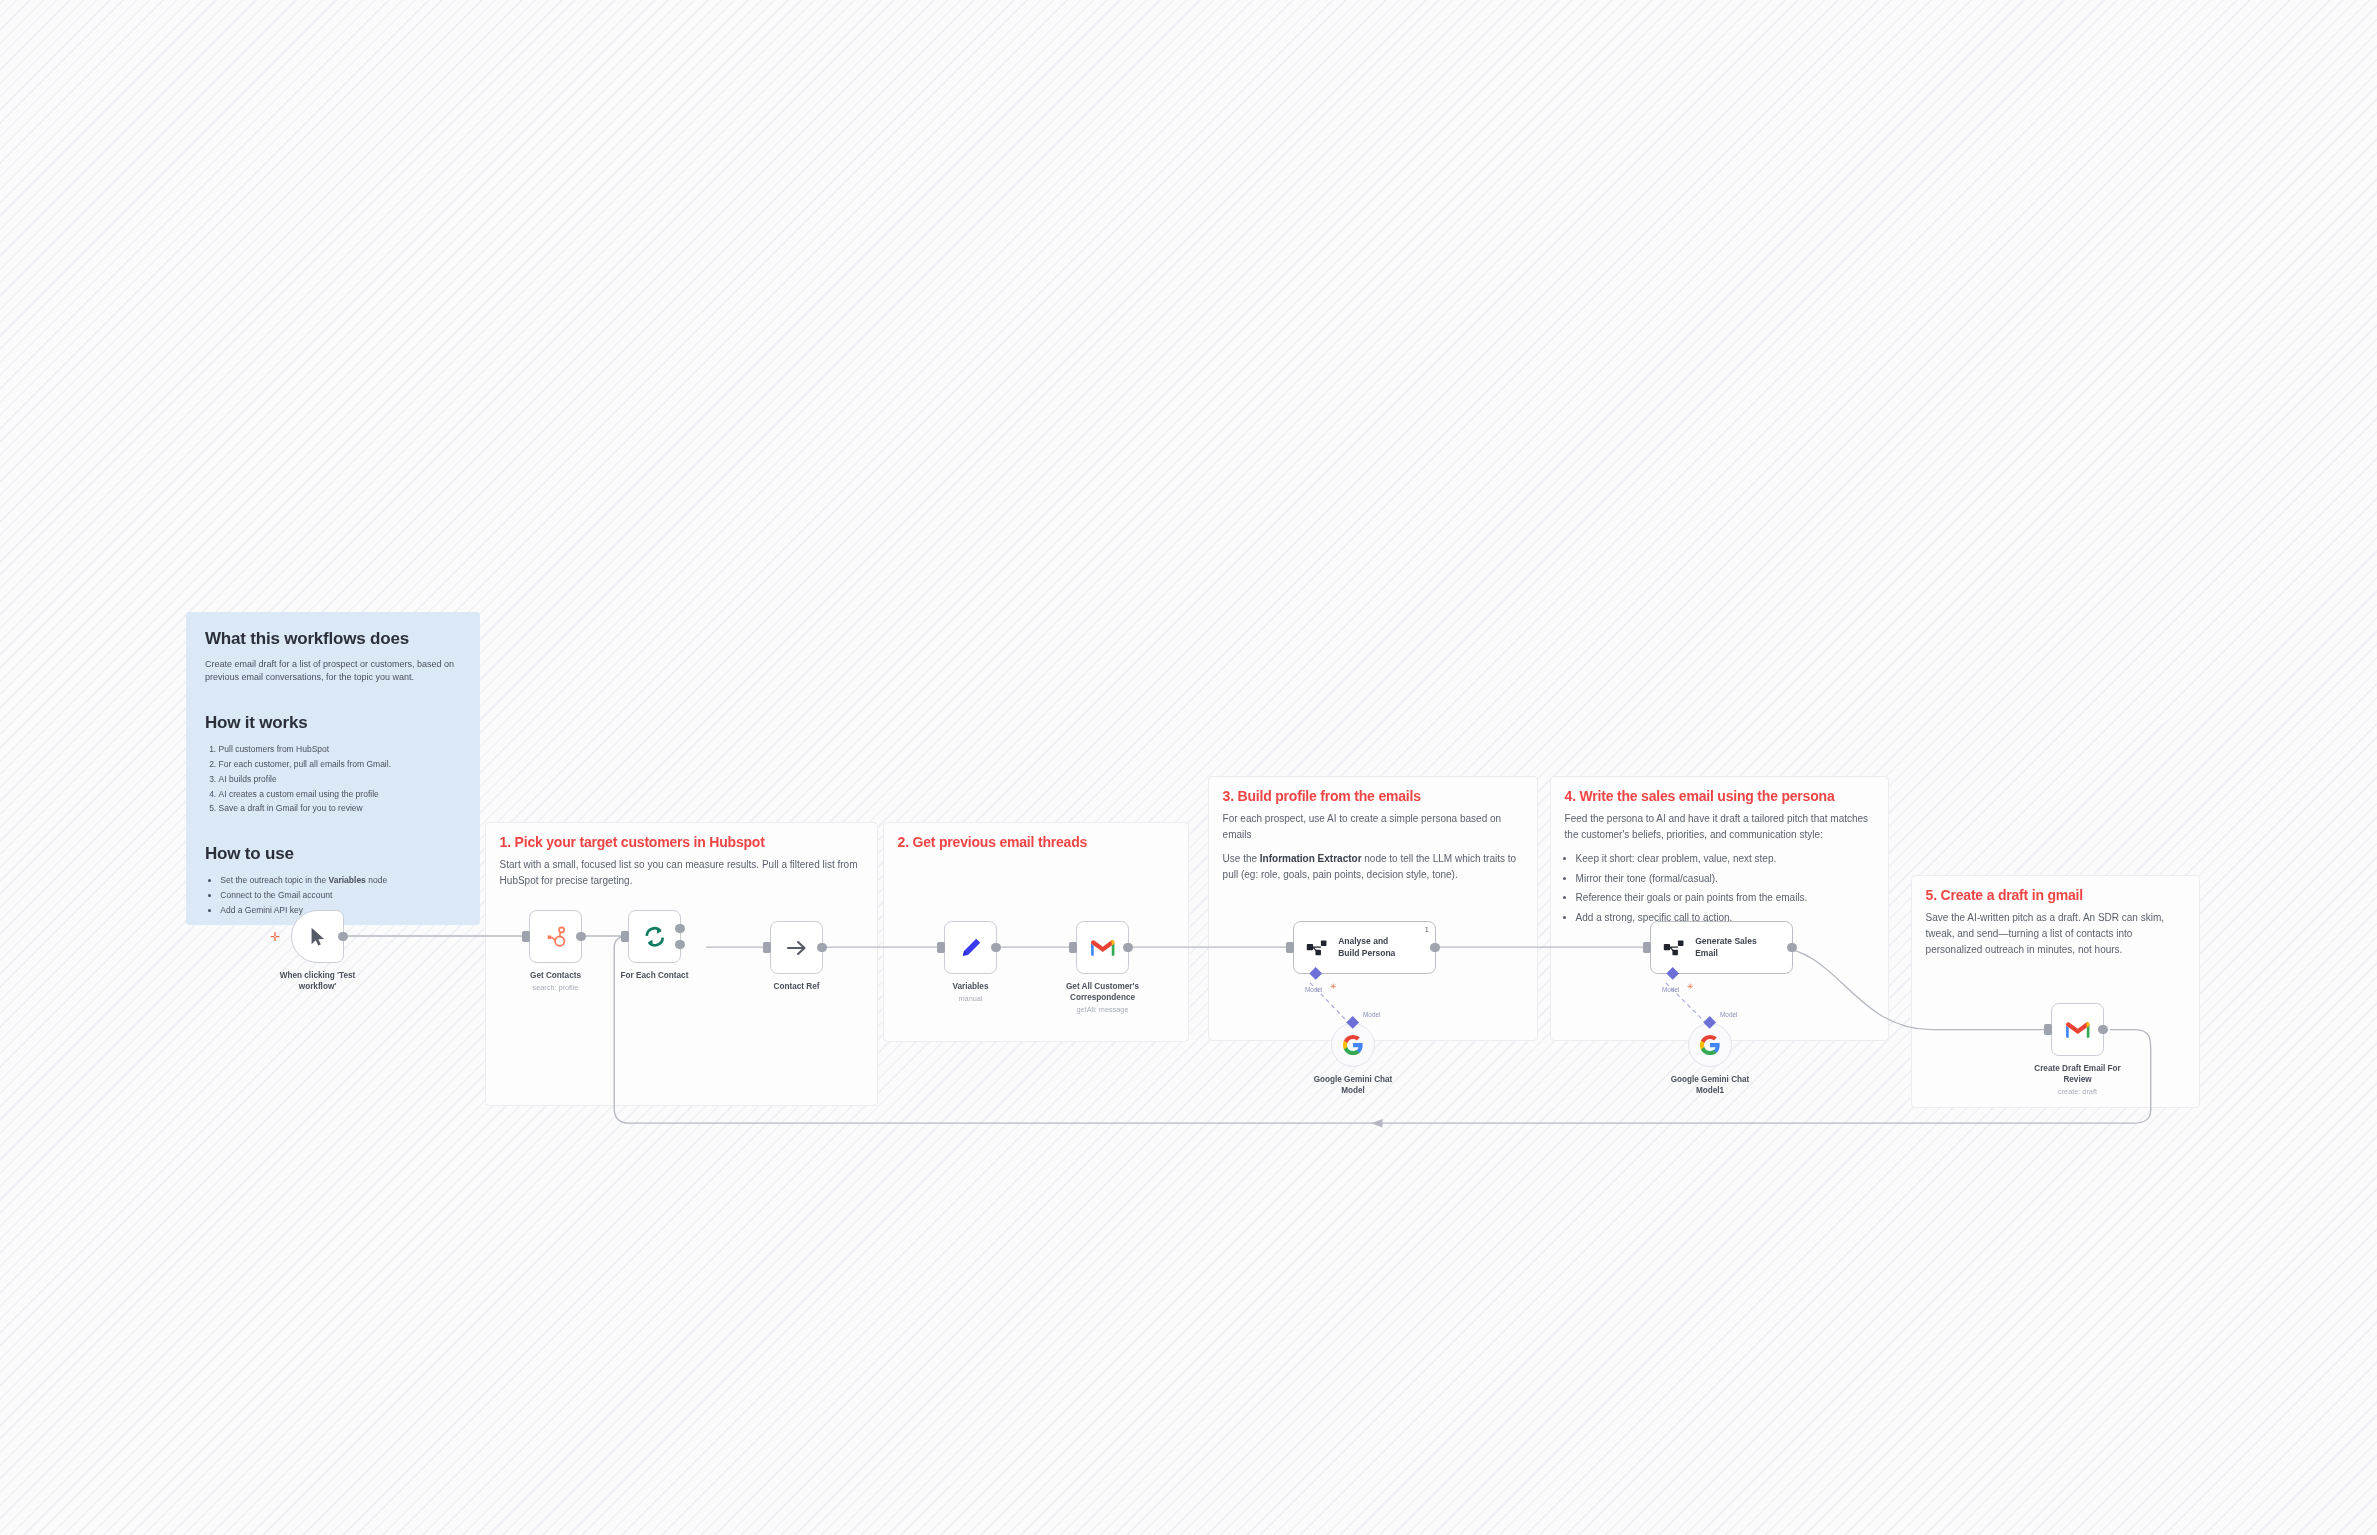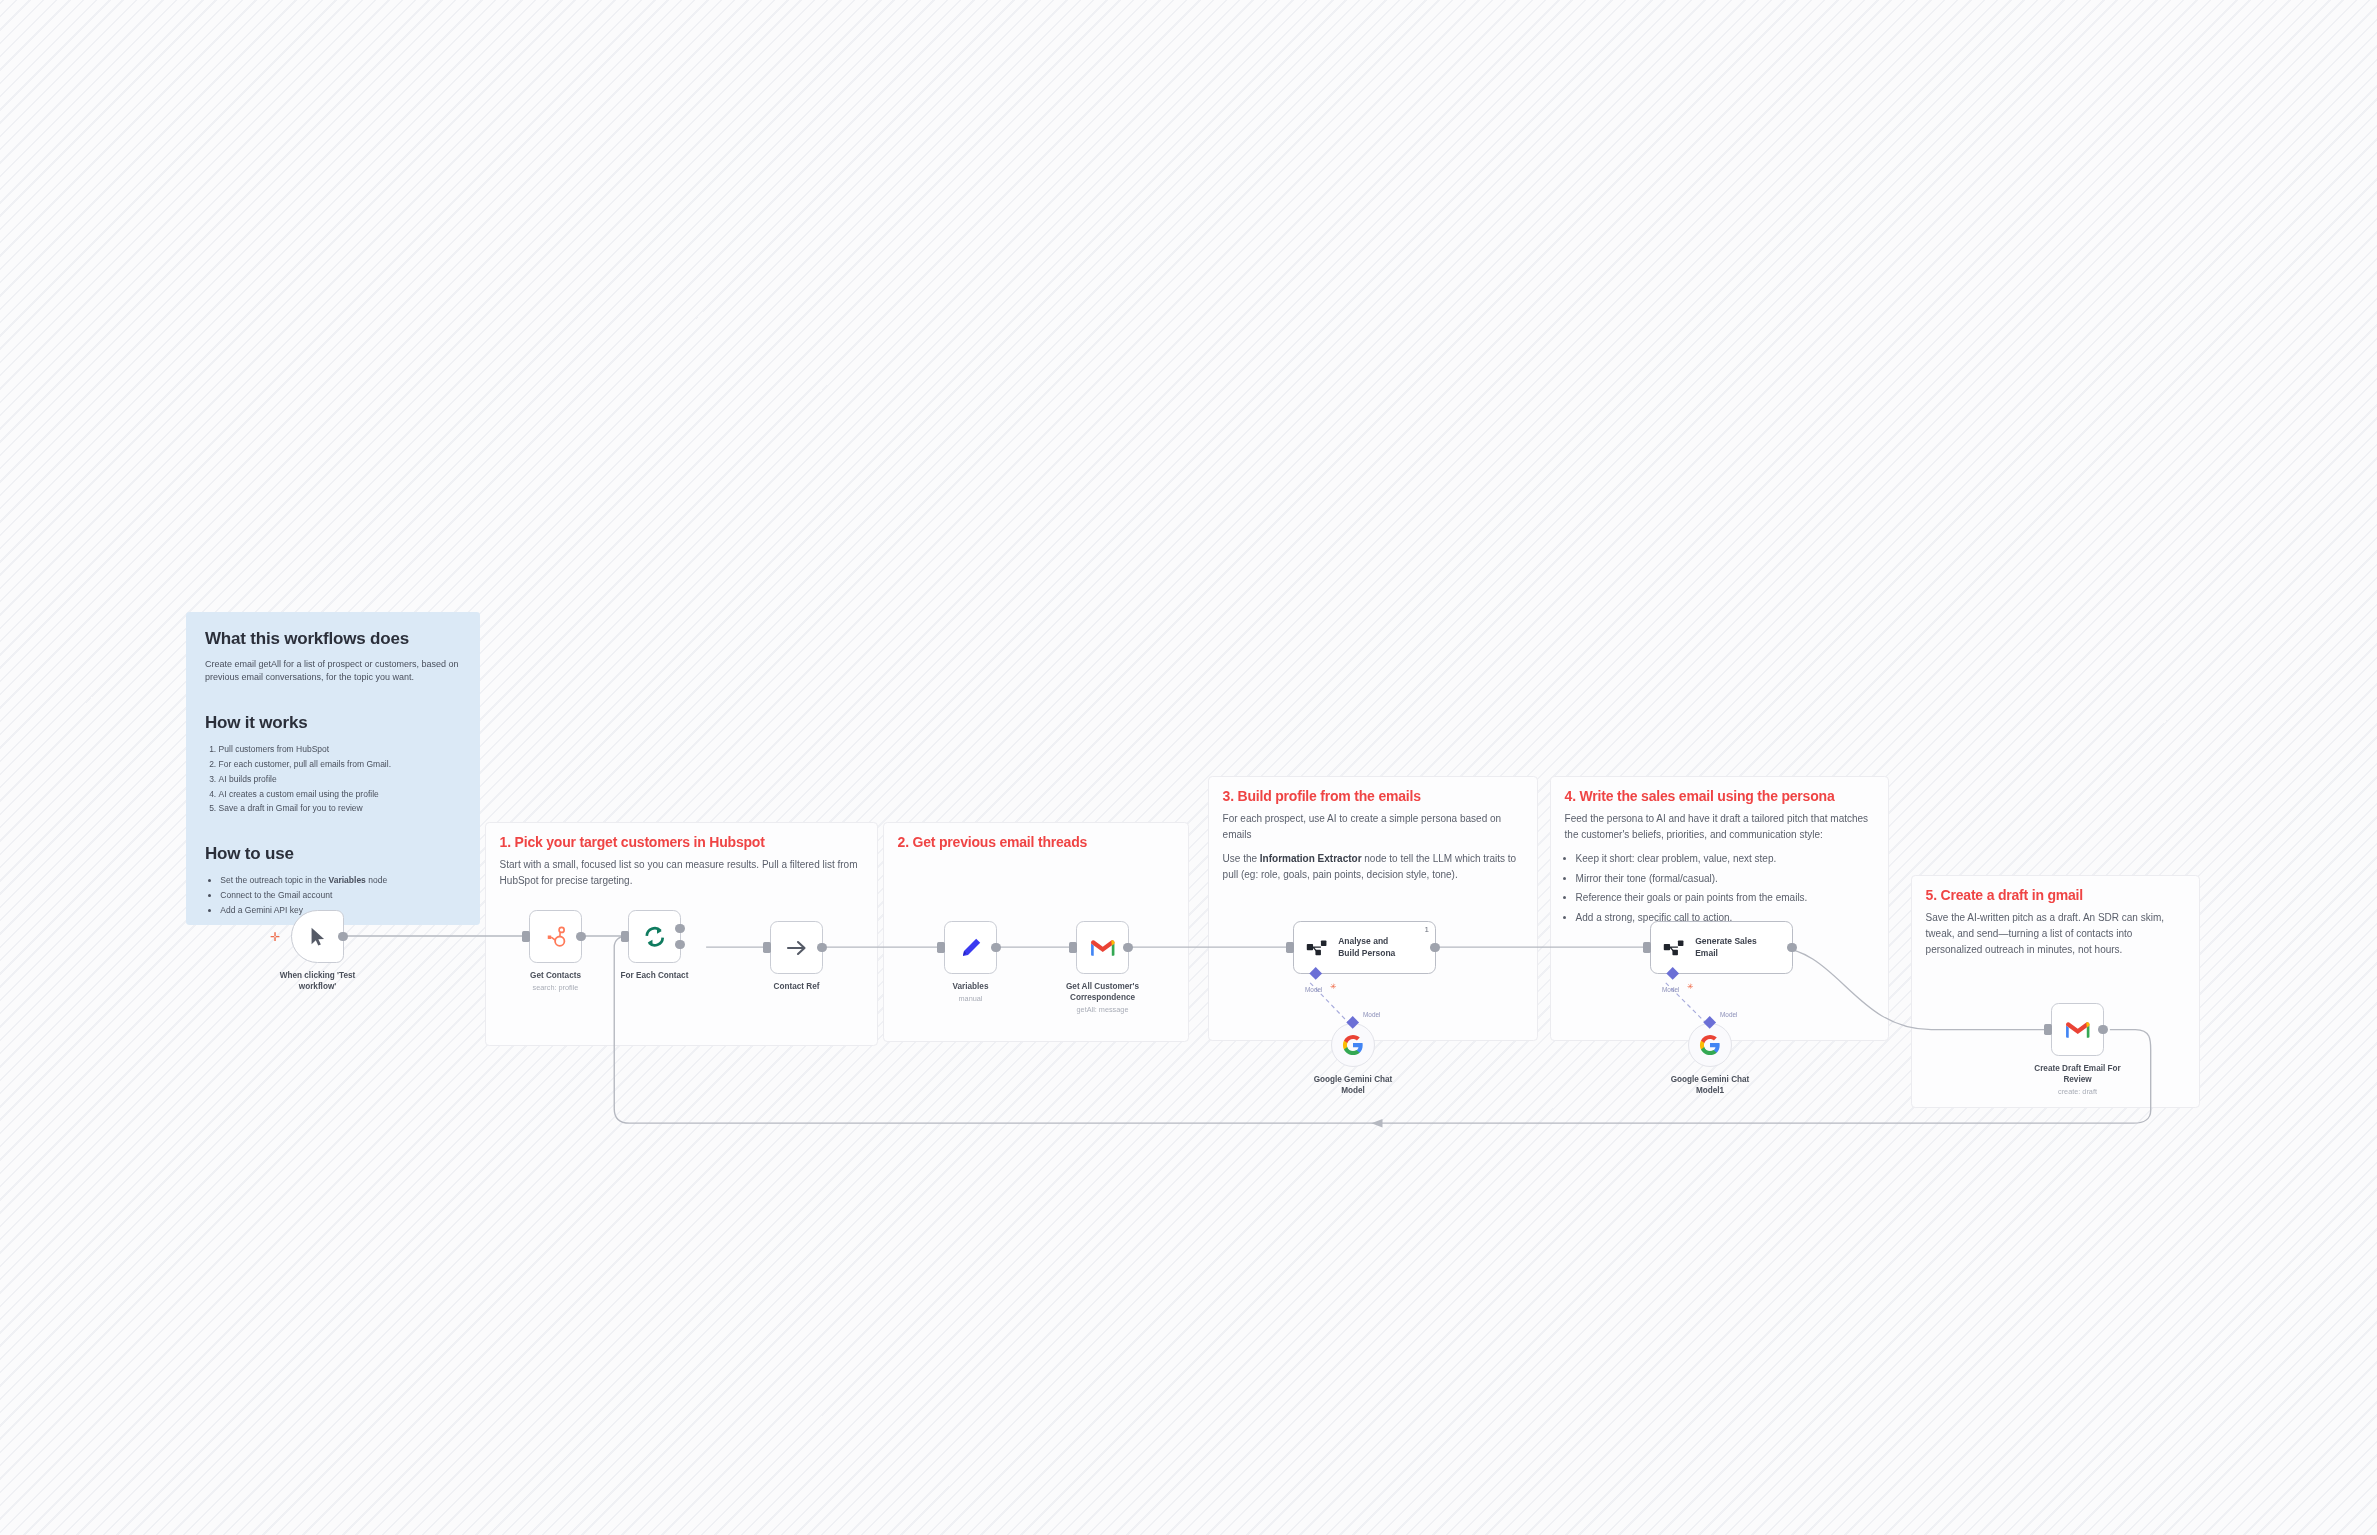--- a/index.html
+++ b/index.html
@@ -59,21 +59,21 @@
   }
   .panel .p-body {
     position: absolute; left: 13.6px; top: 34px; right: 12px;
     font-size: 10px; line-height: 1.62; color: #5b606c;
   }
   .panel .p-body p { margin-bottom: 7.7px; }
   .panel .p-body b { font-weight: 700; color: #3b404b; }
   .panel .p-body ul { list-style: disc; margin-left: 11px; }
   .panel .p-body ul li { margin-bottom: 3.4px; }
 
-  #panel1 { left: 485px;  top: 822px;  width: 393px; height: 224px; }
+  #panel1 { left: 485px;  top: 822px;  width: 393px; height: 284px; }
   #panel2 { left: 883px; top: 822px;  width: 306px; height: 220px; }
   #panel3 { left: 1208px; top: 776px;  width: 330px; height: 265px; }
   #panel4 { left: 1550px; top: 776px;  width: 339px; height: 265px; }
   #panel5 { left: 1911px; top: 875px; width: 289px; height: 233px; }
 
   
   #edges { position: absolute; left: 0; top: 0; width: 2377px; height: 1536px; }
 
   
   .node { position: absolute; }
@@ -144,21 +144,21 @@
   }
   svg.icon { display:block; }
 </style>
 </head>
 <body>
 
 <div id="canvas">
 
   <div id="sticky">
     <h2>What this workflows does</h2>
-    <p>Create email getAll for a list of prospect or customers, based on previous email conversations, for the topic you want.</p>
+    <p>Create email draft for a list of prospect or customers, based on previous email conversations, for the topic you want.</p>
     <h2 class="spaced">How it works</h2>
     <ol>
       <li>Pull customers from HubSpot</li>
       <li>For each customer, pull all emails from Gmail.</li>
       <li>AI builds profile</li>
       <li>AI creates a custom email using the profile</li>
       <li>Save a draft in Gmail for you to review</li>
     </ol>
     <h2 class="spaced">How to use</h2>
     <ul>

